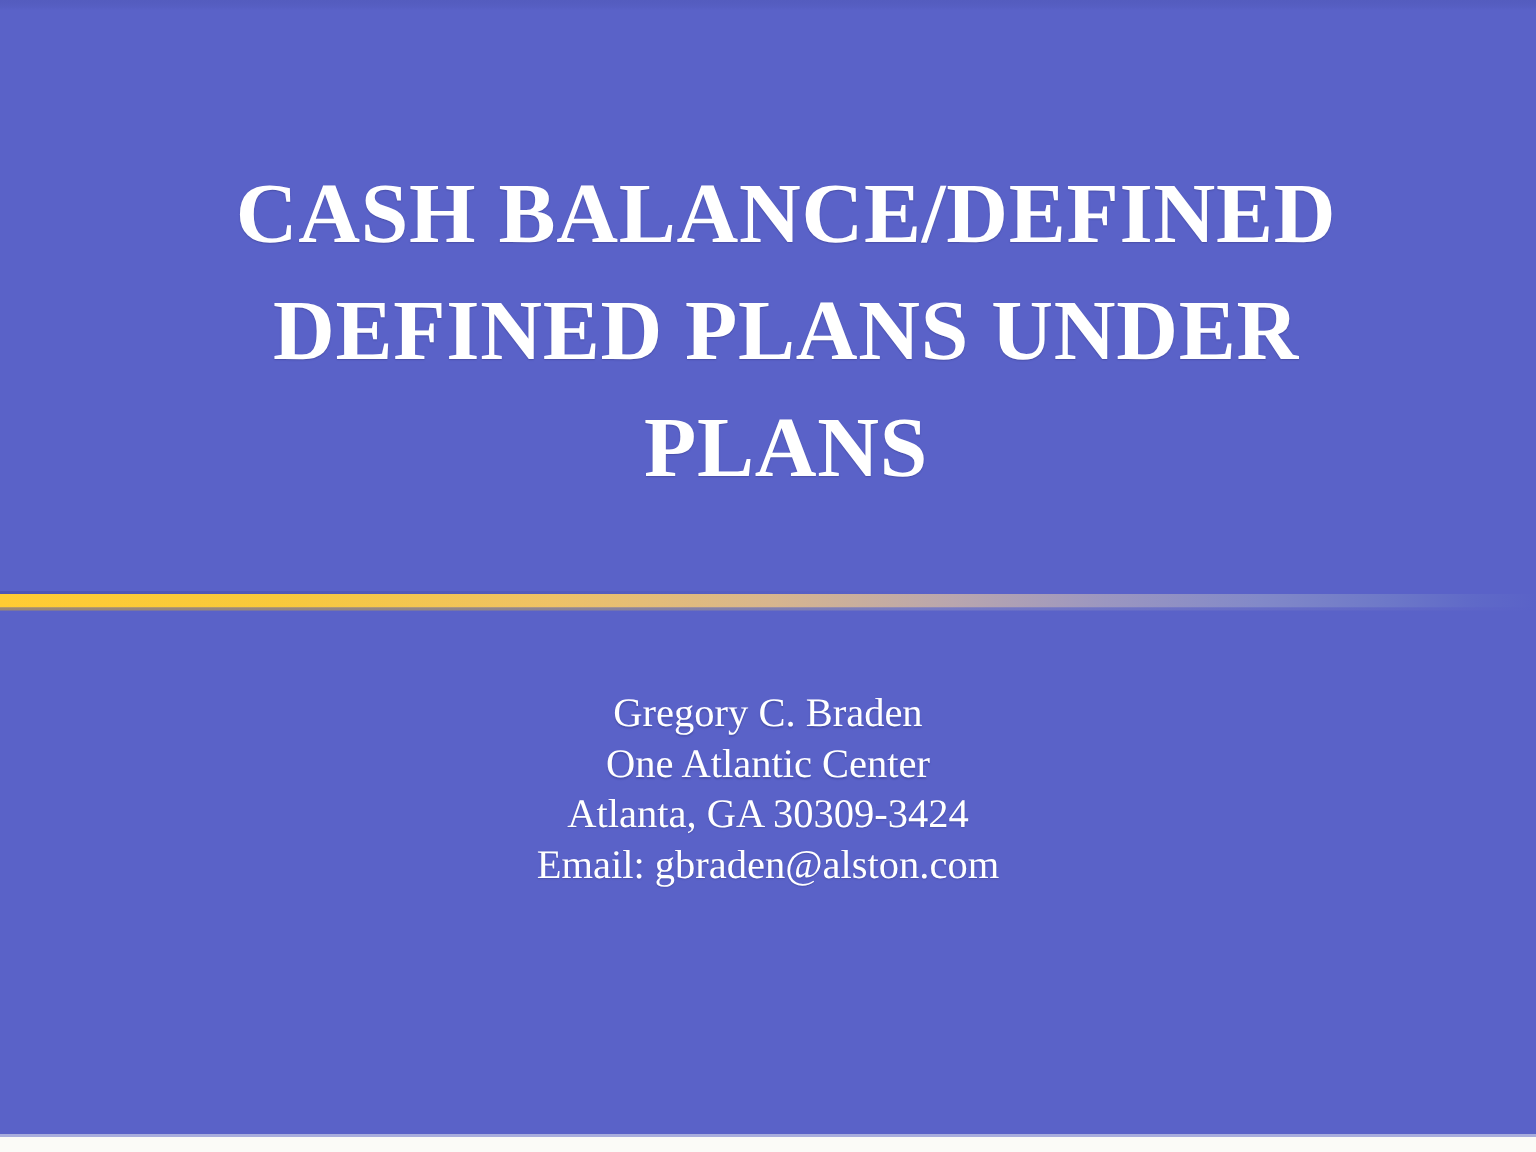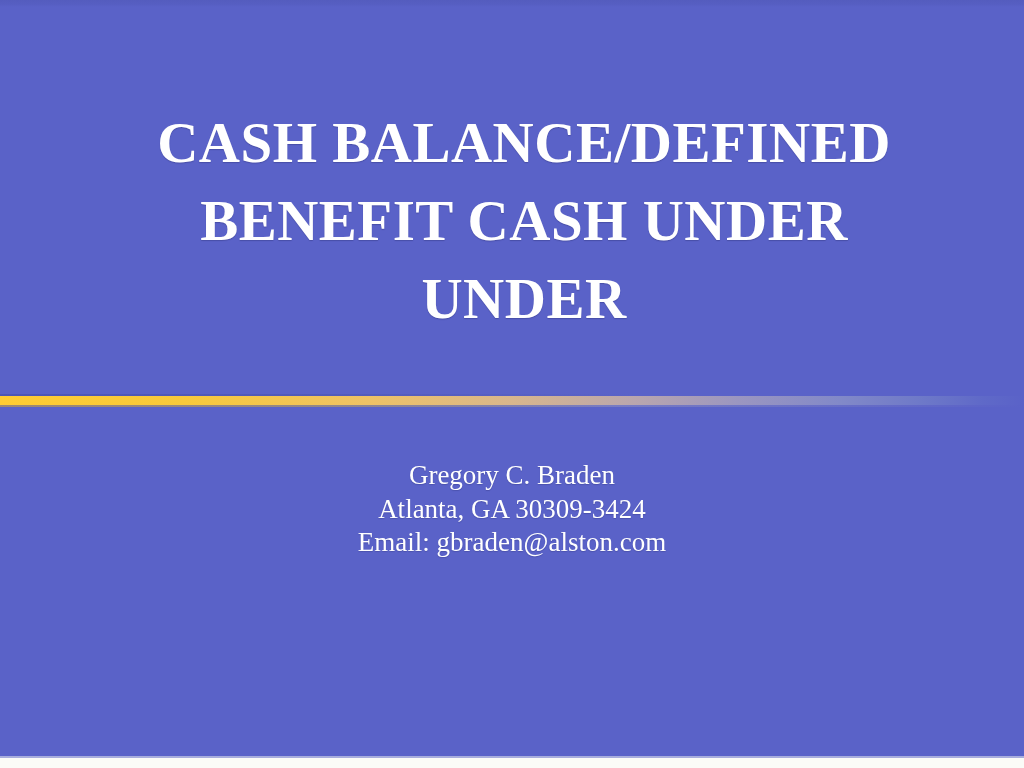--- a/index.html
+++ b/index.html
@@ -146,32 +146,33 @@
 </style>
 </head>
 <body>
 
 <div class="slide">
 
   <div class="top-edge-band"></div>
 
   <div class="title-block">
     <span class="title-line">CASH BALANCE/DEFINED</span>
-    <span class="title-line">BENEFIT CASH UNDER</span>
-    <span class="title-line">UNDER</span>
+    <span class="title-line">DEFINED PLANS UNDER</span>
+    <span class="title-line">PLANS</span>
   </div>
 
   <div class="divider-wrap">
     <div class="divider-shadow"></div>
     <div class="divider-bar"></div>
     <div class="divider-highlight"></div>
   </div>
 
   <div class="subtitle-block">
     <span class="subtitle-line">Gregory C. Braden</span>
+    <span class="subtitle-line">One Atlantic Center</span>
     <span class="subtitle-line">Atlanta, GA 30309-3424</span>
     <span class="subtitle-line">Email: gbraden@alston.com</span>
   </div>
 
   <div class="bottom-edge-hairline"></div>
   <div class="bottom-edge-strip"></div>
 
 </div>
 
 </body></html>

